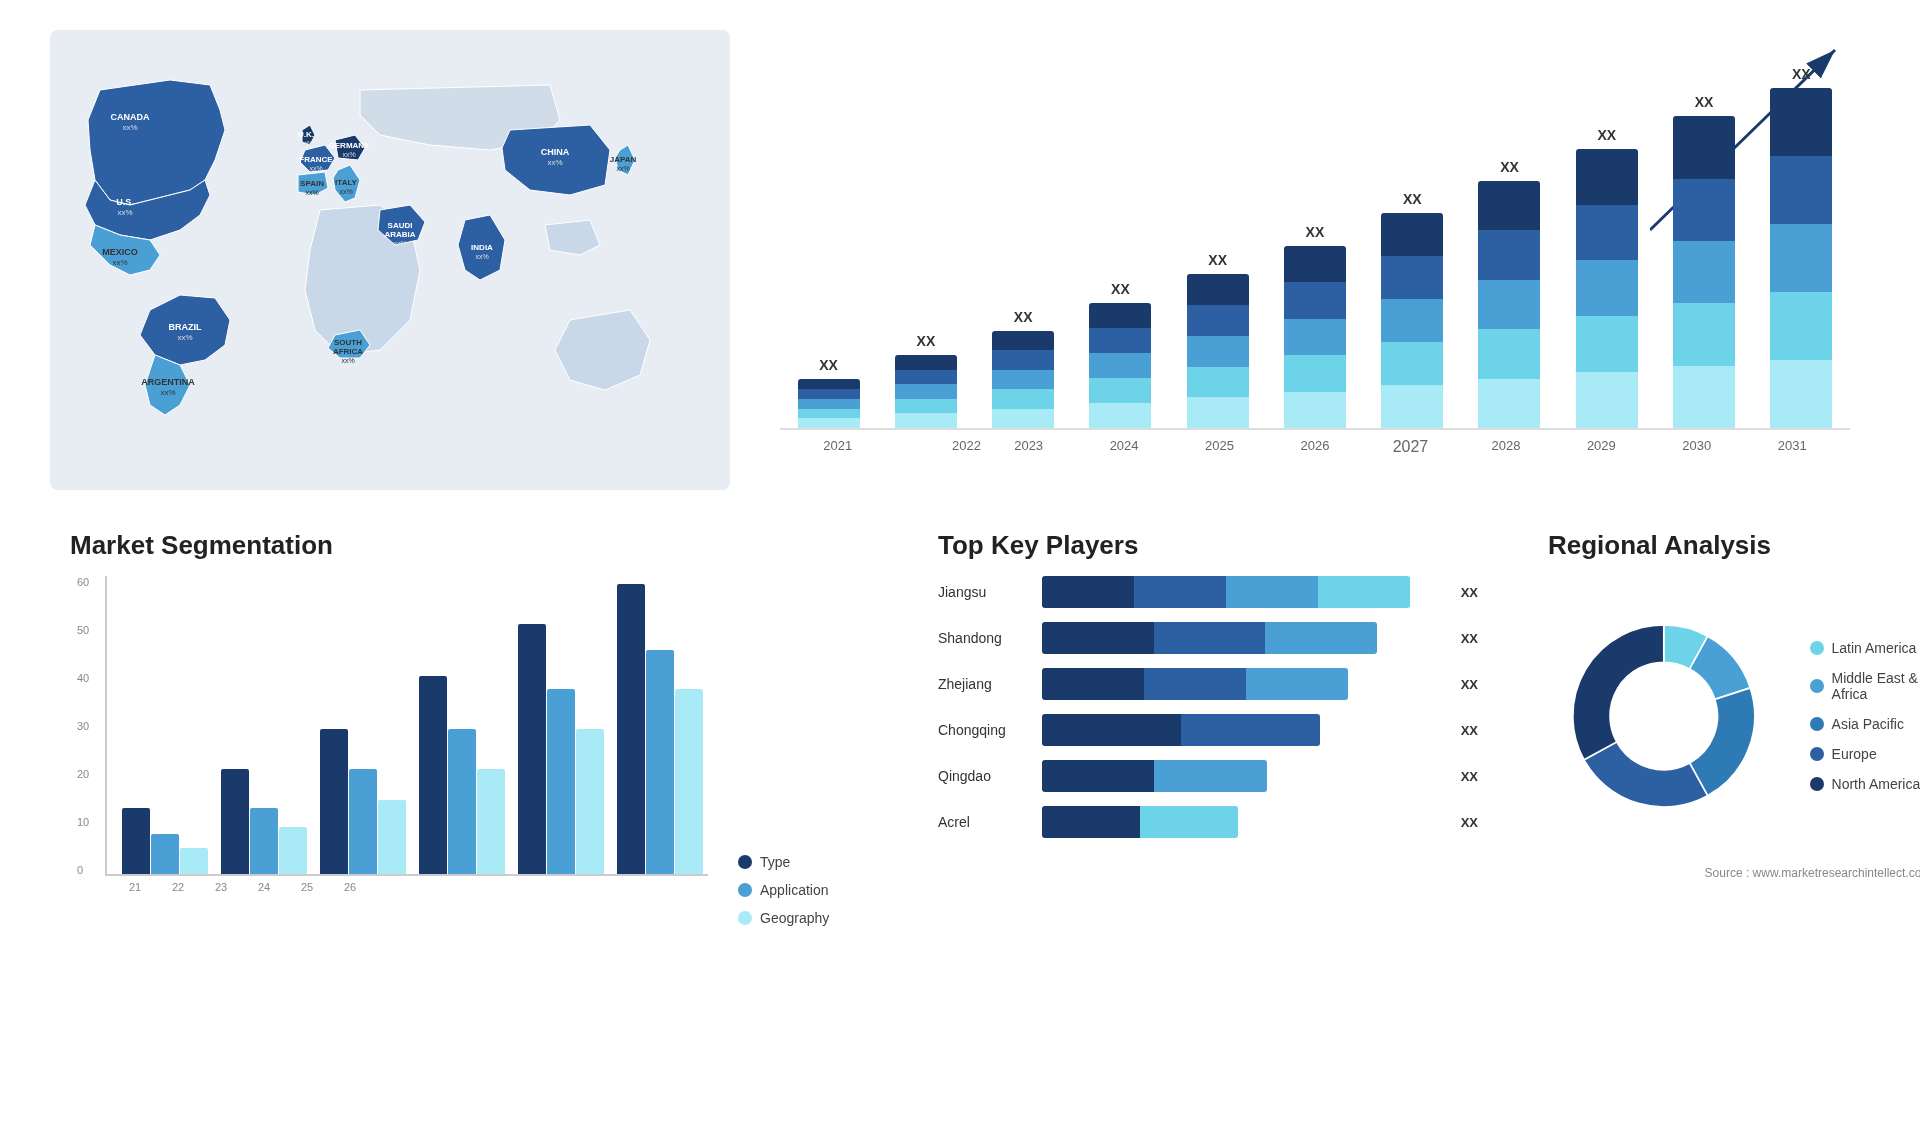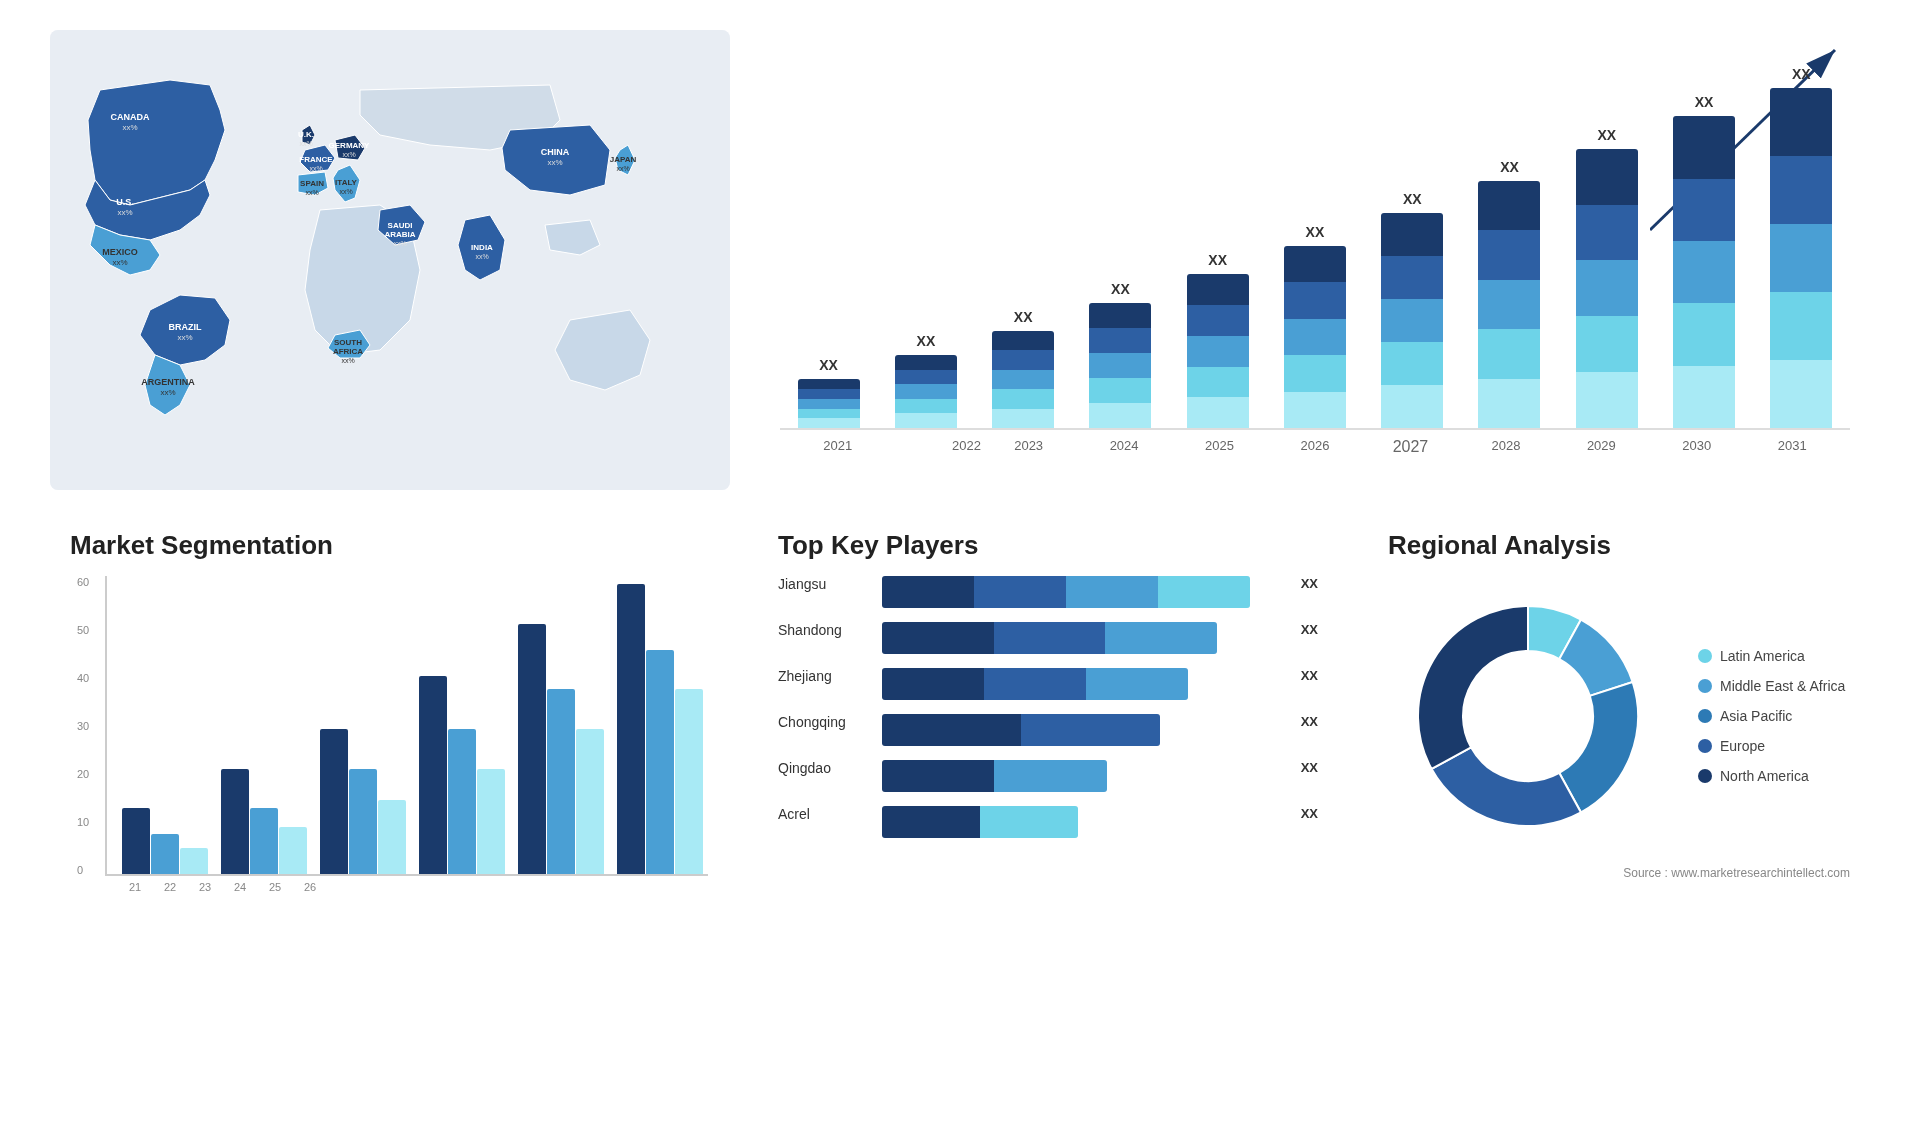--- a/index.html
+++ b/index.html
@@ -173,21 +173,21 @@
     .seg-y-label {
       font-size: 11px;
       color: #888;
     }
     .seg-bar-mini {
       width: 28px;
       border-radius: 2px 2px 0 0;
     }
     .seg-x-labels {
       display: flex;
-      gap: 0;
+      gap: 8px;
       padding: 0 5px;
       margin-top: 5px;
     }
 
     .seg-legend {
       display: flex;
       flex-direction: column;
       gap: 12px;
       padding-top: 20px;
       min-width: 130px;
@@ -212,20 +212,21 @@
       padding: 10px 20px;
     }
     .players-list {
       display: flex;
       flex-direction: column;
       gap: 14px;
       margin-top: 10px;
     }
     .player-row {
       display: flex;
+      align-items: center;
       gap: 4px;
     }
     .player-name {
       font-size: 14px;
       color: #333;
       min-width: 100px;
     }
     .player-bar-wrap {
       flex: 1;
       position: relative;
@@ -569,20 +570,34 @@
             <div class="seg-x-labels" id="seg-x-labels">
                 <span style="font-size: 11px; color: rgb(136, 136, 136); margin-left: 10px; width: 30px; text-align: center;">21</span>
                 <span style="font-size: 11px; color: rgb(136, 136, 136); margin-left: 5px; width: 30px; text-align: center;">22</span>
                 <span style="font-size: 11px; color: rgb(136, 136, 136); margin-left: 5px; width: 30px; text-align: center;">23</span>
                 <span style="font-size: 11px; color: rgb(136, 136, 136); margin-left: 5px; width: 30px; text-align: center;">24</span>
                 <span style="font-size: 11px; color: rgb(136, 136, 136); margin-left: 5px; width: 30px; text-align: center;">25</span>
                 <span style="font-size: 11px; color: rgb(136, 136, 136); margin-left: 5px; width: 30px; text-align: center;">26</span>
               </div>
           </div>
         </div>
+        <div class="seg-legend" id="seg-legend">
+        <div class="legend-item">
+              <div class="legend-dot" style="background:#1a3a6b"></div>
+              <span>Type</span>
+            </div>
+            <div class="legend-item">
+              <div class="legend-dot" style="background:#4a9fd4"></div>
+              <span>Application</span>
+            </div>
+            <div class="legend-item">
+              <div class="legend-dot" style="background:#a8eaf5"></div>
+              <span>Geography</span>
+            </div>
+          </div>
       </div>
     </div>
 
     <div class="players-container">
       <h2 class="section-title">Top Key Players</h2>
       <div class="players-list" id="players-list">
       <div class="player-row">
     <span class="player-name">Jiangsu</span>
     <div class="player-bar-wrap">
       <div class="player-bar-bg" style="width:90%">

